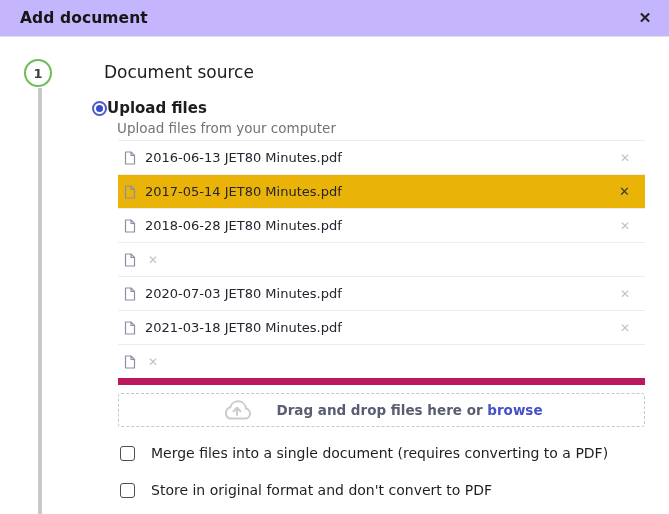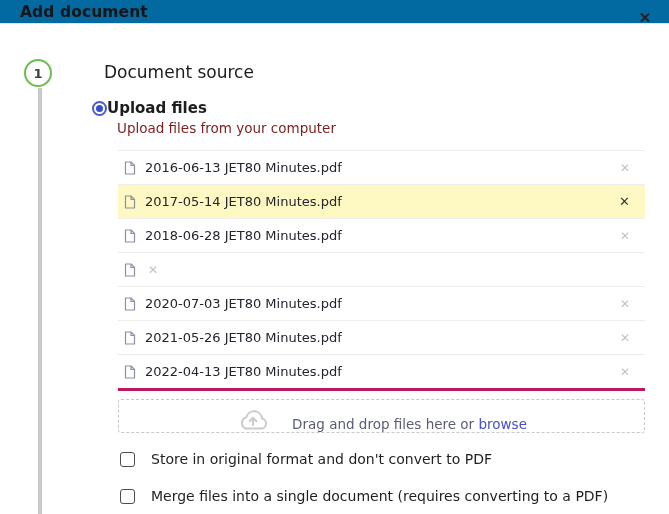--- a/index.html
+++ b/index.html
@@ -6,22 +6,22 @@
   .modal{
     position:relative;
     width:669px;height:514px;
     background:#ffffff;
     font-family:"DejaVu Sans","Liberation Sans",sans-serif;
     overflow:hidden;
     box-sizing:border-box;
   }
   
   .modal-header{
-    height:24px;
-    background:#0369a1;
+    height:37px;
+    background:#c4b5fd;
     border-bottom:1px solid #e2e2e2;
     display:flex;align-items:center;
     padding:0 20px;
     box-sizing:border-box;
   }
   .modal-title{
     font-size:15.5px;font-weight:600;color:#161616;letter-spacing:0.1px;
   }
   .close-btn{
     position:absolute;top:6px;right:12px;
@@ -56,49 +56,49 @@
   .radio-outer{
     width:15px;height:15px;border-radius:50%;
     border:2px solid #4a5ad0;box-sizing:border-box;
     display:flex;align-items:center;justify-content:center;
     background:#fff;flex:0 0 auto;
   }
   .radio-inner{width:7px;height:7px;border-radius:50%;background:#3a4ace;}
   .radio-label{font-size:15px;font-weight:600;color:#1d1d1d;}
   .radio-desc{
     margin:3px 0 0 25px;
-    font-size:13.5px;color:#7f1d1d;line-height:17px;
+    font-size:13.5px;color:#737373;line-height:17px;
   }
   
   .file-list{
-    margin:13px 0 0 26px;
-    border-bottom:3px solid #be185d;
+    margin:3px 0 0 26px;
+    border-bottom:7px solid #be185d;
   }
   .file-row{
     height:34px;
     display:flex;align-items:center;
     padding:0 12px 0 6px;
     border-top:1px solid #ededed;
     box-sizing:border-box;
   }
-  .file-row.highlighted{background:#fef9c3;align-items:center;}
+  .file-row.highlighted{background:#eab308;align-items:center;}
   .ficon{display:flex;align-items:center;margin-right:9px;flex:0 0 auto;}
   .fname{flex:1;font-size:13px;color:#24242e;white-space:nowrap;overflow:hidden;}
   .fremove{
     color:#c2c2c2;font-size:12px;line-height:1;cursor:pointer;
     padding:2px 3px;flex:0 0 auto;
   }
   .file-row.highlighted .fremove{color:#3a3a3a;font-weight:700;font-size:13px;}
   
   .dropzone{
     margin:8px 0 0 26px;
     height:34px;
     border:1px dashed #c8c8c8;border-radius:3px;
-    display:flex;align-items:flex-end;justify-content:center;gap:13px;
-    box-sizing:border-box;cursor:pointer;
+    display:flex;align-items:center;justify-content:center;gap:13px;
+    box-sizing:border-box;cursor:pointer;font-weight:bold;
   }
   .dz-text{font-size:13.5px;color:#595d72;}
   .dz-browse{color:#4450c9;cursor:pointer;}
   
   .options{margin:18px 0 0 28px;}
   .cb-row{display:flex;align-items:center;gap:16px;margin-bottom:20px;}
   .checkbox{
     width:15px;height:15px;box-sizing:border-box;
     border:1.5px solid #4d4d4d;border-radius:3px;background:#fff;
     flex:0 0 auto;cursor:pointer;
@@ -182,50 +182,49 @@
           <span class="fname">2020-07-03 JET80 Minutes.pdf</span>
           <span class="fremove">✕</span>
         </div>
         <div class="file-row">
           <span class="ficon">
             <svg width="12" height="14" viewBox="0 0 12 14" fill="none">
               <path d="M1.5 1 h5.5 l3.5 3.5 v8.5 h-9 z" stroke="#8a90a3" stroke-width="1.2" fill="none" stroke-linejoin="round"></path>
               <path d="M7 1 v3.5 h3.5" stroke="#8a90a3" stroke-width="1.2" fill="none" stroke-linejoin="round"></path>
             </svg>
           </span>
-          <span class="fname">2021-05-26 JET80 Minutes.pdf</span>
-          <span class="fremove">✕</span>
-        </div>
-        <div class="file-row">
-          <span class="ficon">
-            <svg width="12" height="14" viewBox="0 0 12 14" fill="none">
-              <path d="M1.5 1 h5.5 l3.5 3.5 v8.5 h-9 z" stroke="#8a90a3" stroke-width="1.2" fill="none" stroke-linejoin="round"></path>
-              <path d="M7 1 v3.5 h3.5" stroke="#8a90a3" stroke-width="1.2" fill="none" stroke-linejoin="round"></path>
-            </svg>
-          </span>
-          <span class="fname">2022-04-13 JET80 Minutes.pdf</span>
+          <span class="fname">2021-03-18 JET80 Minutes.pdf</span>
+          <span class="fremove">✕</span>
+        </div>
+        <div class="file-row">
+          <span class="ficon">
+            <svg width="12" height="14" viewBox="0 0 12 14" fill="none">
+              <path d="M1.5 1 h5.5 l3.5 3.5 v8.5 h-9 z" stroke="#8a90a3" stroke-width="1.2" fill="none" stroke-linejoin="round"></path>
+              <path d="M7 1 v3.5 h3.5" stroke="#8a90a3" stroke-width="1.2" fill="none" stroke-linejoin="round"></path>
+            </svg>
+          </span>
           <span class="fremove">✕</span>
         </div>
       </div>
 
     <div class="dropzone">
       <span class="ficon">
         <svg width="34" height="24" viewBox="0 0 34 24" fill="none">
           <path d="M9.5,20.5 h15.5 a5,5 0 0 0 1,-9.9 a8,8 0 0 0 -15.7,-1.3 A6,6 0 0 0 9.5,20.5 z" stroke="#cbcbcb" stroke-width="2" fill="none" stroke-linejoin="round"></path>
           <path d="M17 17 v-6.5 M13.6 13.2 L17 9.8 l3.4 3.4" stroke="#cbcbcb" stroke-width="2" fill="none" stroke-linecap="round" stroke-linejoin="round"></path>
         </svg>
       </span>
       <span class="dz-text"><span>Drag and drop files here or</span> <span class="dz-browse">browse</span></span>
     </div>
 
     <div class="options">
       <div class="cb-row">
         <span class="checkbox"></span>
-        <span class="cb-label">Store in original format and don't convert to PDF</span>
+        <span class="cb-label">Merge files into a single document (requires converting to a PDF)</span>
       </div>
       <div class="cb-row">
         <span class="checkbox"></span>
-        <span class="cb-label">Merge files into a single document (requires converting to a PDF)</span>
+        <span class="cb-label">Store in original format and don't convert to PDF</span>
       </div>
     </div>
 
   </div>
 </div>
 
 </body></html>

